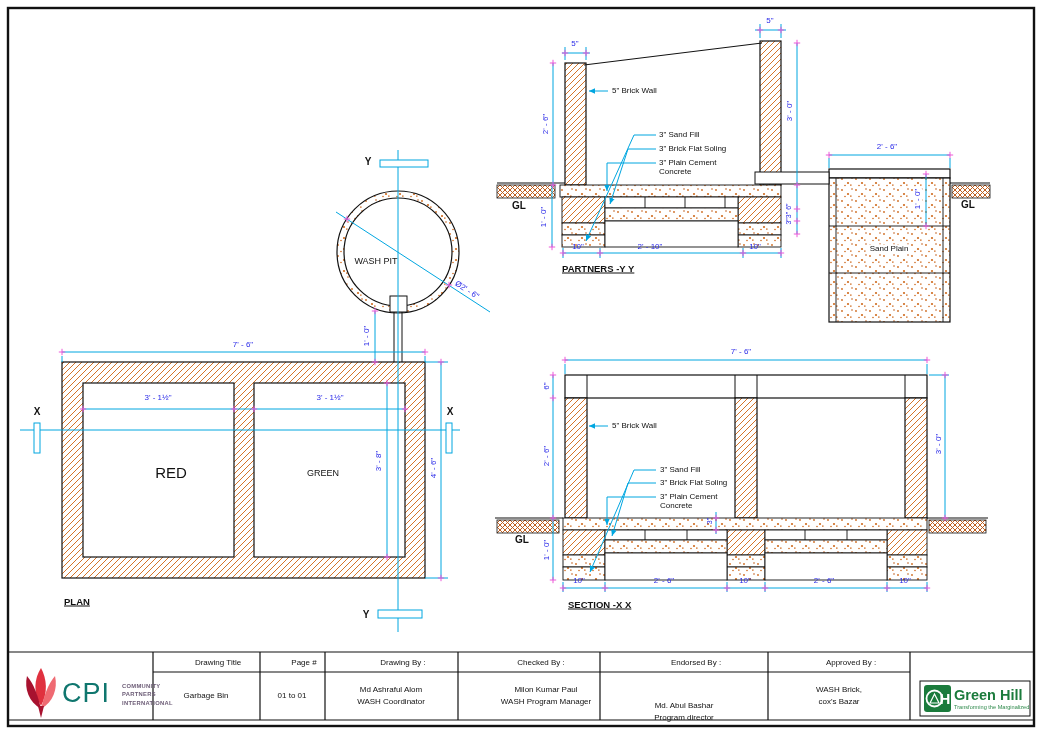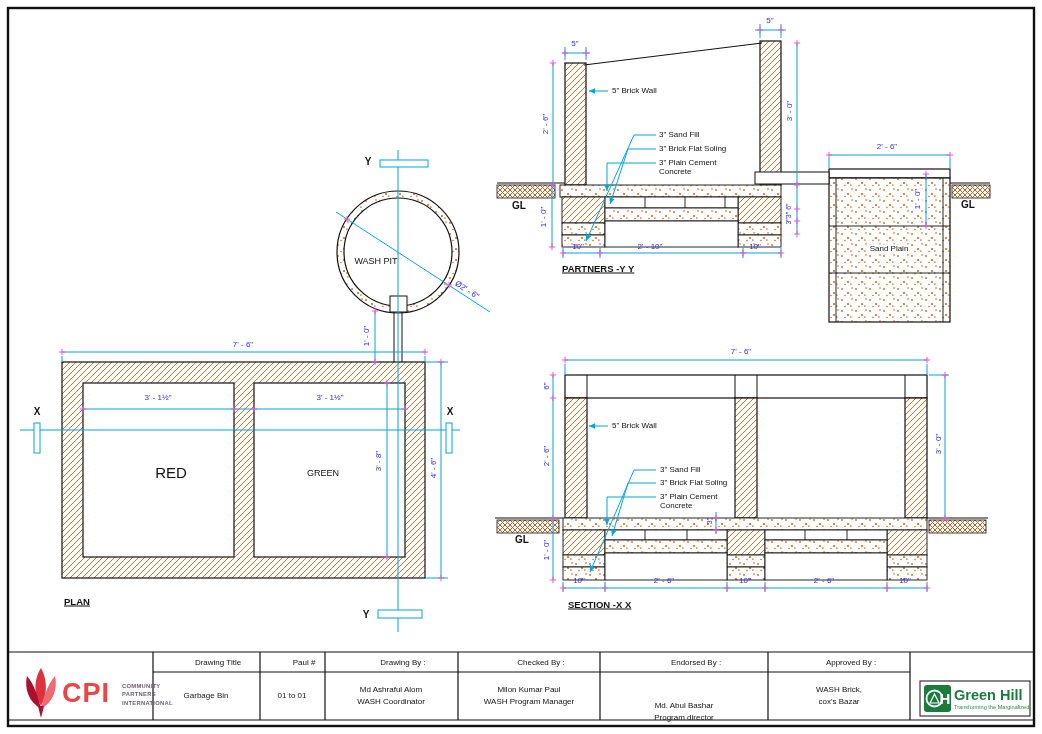--- a/index.html
+++ b/index.html
@@ -21,21 +21,21 @@
   .gl{position:absolute;color:#111;font-weight:bold;font-size:10px;
       transform:translate(-50%,-50%);margin-top:32px;}
   .xy{position:absolute;color:#111;font-weight:bold;font-size:10px;
       transform:translate(-50%,-50%);}
   
   .tb-h{position:absolute;font-size:8px;color:#111;white-space:nowrap;
         transform:translate(-50%,-50%);padding-left:24px;}
   .tb-v{position:absolute;font-size:8px;color:#111;text-align:center;
         white-space:pre-line;line-height:1.55;transform:translate(-50%,-50%);}
   
-  .cpi-abbr{position:absolute;font-size:27px;font-weight:bold;color:#ef4444;
+  .cpi-abbr{position:absolute;font-size:27px;font-weight:normal;color:#0f766e;
             letter-spacing:1px;transform:translate(0,-50%);}
   .cpi-words{position:absolute;font-size:5.8px;font-weight:bold;color:#6b5b75;
              line-height:1.45;letter-spacing:.3px;}
   .gh-name{position:absolute;font-size:14.5px;font-weight:bold;color:#1b7b3c;
            transform:translate(0,-50%);white-space:nowrap;}
   .gh-tag{position:absolute;font-size:5.6px;color:#2f8a4c;white-space:nowrap;}
   .gh-h{position:absolute;font-size:15px;font-weight:bold;color:#fff;
         transform:translate(-50%,-50%);}
 </style>
 </head>
@@ -354,30 +354,30 @@
 <div class="lbl blk la" style="left:660px;top:483px">3" Brick Flat Soling</div>
 <div class="lbl blk la wrap" style="left:660px;top:501px">3" Plain Cement Concrete</div>
 <div class="lbl rot sm" style="left:710px;top:521px">3"</div>
 <div class="lbl" style="left:579px;top:581px">10"</div>
 <div class="lbl" style="left:664px;top:581px">2' - 6"</div>
 <div class="lbl" style="left:745px;top:581px">10"</div>
 <div class="lbl" style="left:824px;top:581px">2' - 6"</div>
 <div class="lbl" style="left:905px;top:581px">10"</div>
 
 <div class="tb-h" style="left:206px;top:662px">Drawing Title</div>
-<div class="tb-h" style="left:292px;top:662px">Paul #</div>
+<div class="tb-h" style="left:292px;top:662px">Page #</div>
 <div class="tb-h" style="left:391px;top:662px">Drawing By :</div>
 <div class="tb-h" style="left:529px;top:662px">Checked By :</div>
 <div class="tb-h" style="left:684px;top:662px">Endorsed By :</div>
 <div class="tb-h" style="left:839px;top:662px">Approved By :</div>
 <div class="tb-v" style="left:206px;top:696px">Garbage Bin</div>
 <div class="tb-v" style="left:292px;top:696px">01 to 01</div>
 <div class="tb-v" style="left:391px;top:696px">Md Ashraful Alom
 WASH Coordinator</div>
-<div class="tb-v" style="left:529px;top:696px">Milon Kumar Paul
+<div class="tb-v" style="left:546px;top:696px">Milon Kumar Paul
 WASH Program Manager</div>
 <div class="tb-v" style="left:684px;top:712px">Md. Abul Bashar
 Program director</div>
 <div class="tb-v" style="left:839px;top:696px">WASH Brick,
 cox's Bazar</div>
 
 <div class="cpi-abbr" style="left:62px;top:693px">CPI</div>
 <div class="cpi-words" style="left:122px;top:682px">
   <div>COMMUNITY</div>
   <div>PARTNERS</div>

